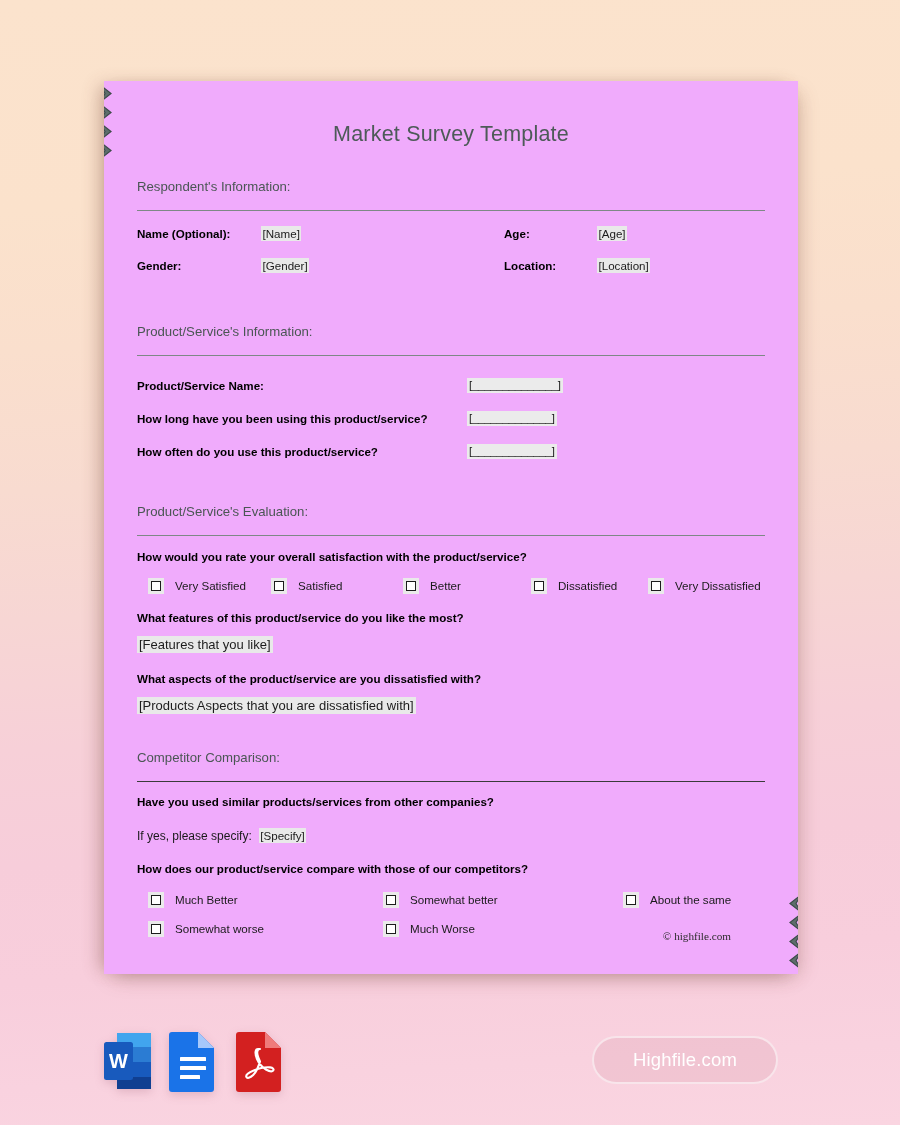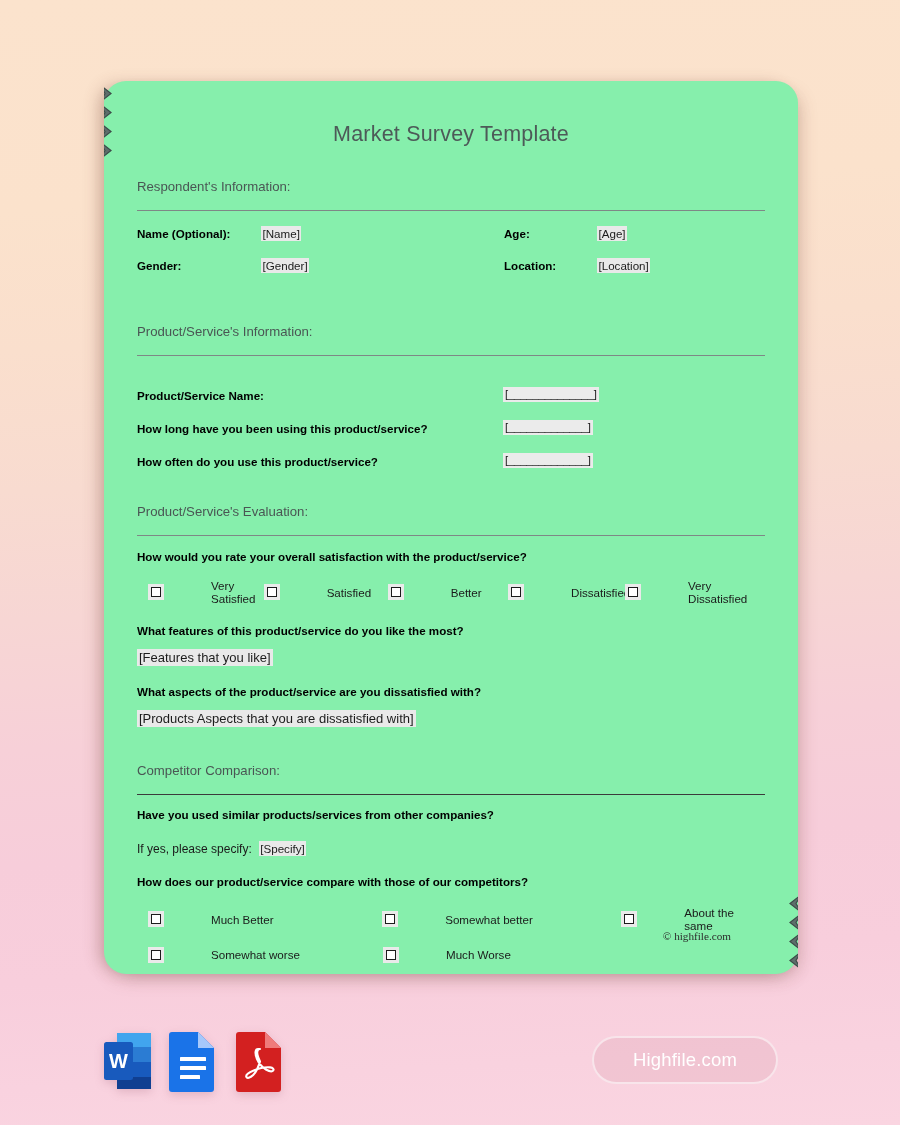--- a/index.html
+++ b/index.html
@@ -31,25 +31,24 @@
   .page-wrap {
     position: absolute;
     left: 104px;
     top: 81px;
     width: 694px;
     height: 893px;
   }
   .page {
     position: absolute;
     inset: 0;
-    background: #86efac;
+    background: #f0abfc;
     box-shadow: -9px 0 16px -4px rgba(120, 70, 60, 0.30),
                  8px 6px 18px -6px rgba(120, 70, 60, 0.22),
                  0 10px 20px -8px rgba(120, 70, 60, 0.25);
-    border-radius: 22px;
   }
   .page-inner {
     position: absolute;
     inset: 0;
     overflow: hidden;
   }
 
   
   .chev-stack {
     position: absolute;
@@ -117,23 +116,22 @@
     color: #1c1c1c;
     background: #e9e9e9;
     padding: 1px 1.5px;
     white-space: nowrap;
   }
 
   
   .prod-rows { margin-top: 13px; }
   .prod-row {
     display: flex;
-    align-items: flex-end;
+    align-items: center;
     height: 33px;
-    gap: 36px;
   }
   .prod-q {
     font-size: 11.6px;
     font-weight: bold;
     color: #000;
     width: 330px;
   }
   .blank-field {
     display: inline-block;
     background: #ebebeb;
@@ -154,21 +152,20 @@
   .eval-first { margin-top: 14px; }
   .cb-row {
     display: flex;
     margin-top: 16px;
   }
   .cb-item {
     display: flex;
     align-items: center;
     font-size: 11.6px;
     color: #1a1a1a;
-    gap: 36px;
   }
   .cb-box {
     display: inline-block;
     width: 10px;
     height: 10px;
     border: 1.4px solid #1c1c1c;
     background: #ffffff;
     outline: 3px solid #eaeaea;
     margin-right: 14px;
     flex: none;

